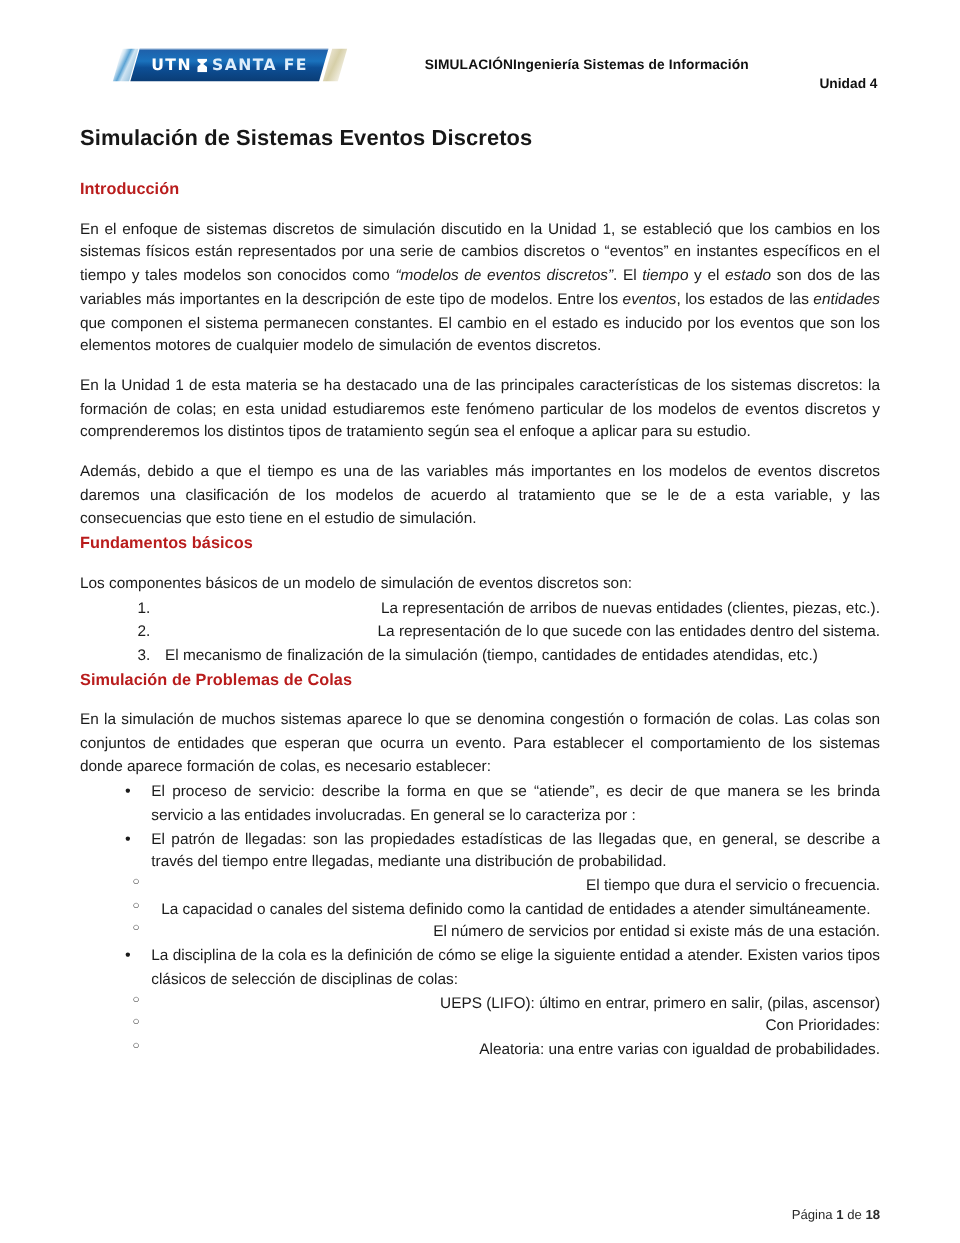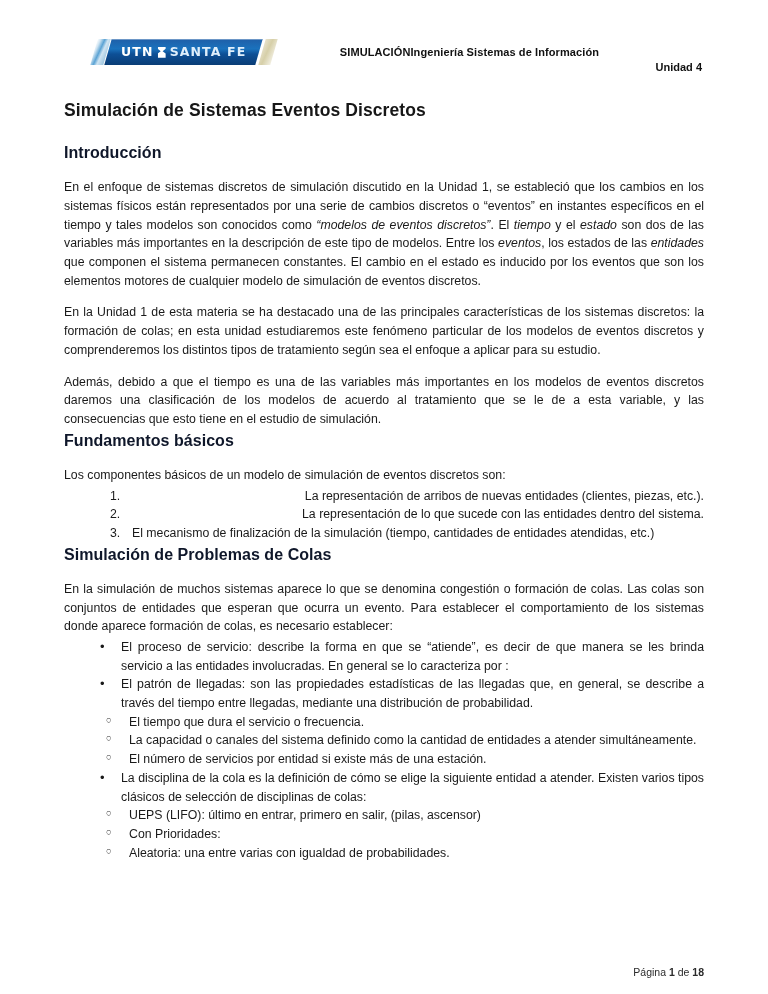--- a/index.html
+++ b/index.html
@@ -126,23 +126,23 @@
     letter-spacing: 0.1px;
   }
 
   
   .content {
     margin-top: 20px;
     font-size: 12.3px;
     line-height: 1.52;
   }
   h2.section {
-    font-size: 16px;
-    font-weight: bold;
-    color: #0f172a;
+    font-size: 13px;
+    font-weight: bold;
+    color: #b91c1c;
     margin: 0 0 13px 0;
     letter-spacing: 0.05px;
   }
   .sec-gap { margin-top: 22px; }
   p.para {
     margin: 0 0 13px 0;
     text-align: justify;
     text-justify: inter-word;
     color: #1a1a1a;
   }
@@ -205,21 +205,21 @@
     margin-bottom: 0;
   }
   ul.subbullets > li::before {
     content: "\25CB";
     position: absolute;
     left: 1px;
     top: 0px;
     font-size: 9.5px;
     color: #333;
   }
-  ul.subbullets > li.nojust { text-align: left; }
+  ul.subbullets > li.nojust { text-align: right; }
   .sub-wrap { margin-top: 0px; }
 
   
   .footer {
     position: absolute;
     right: 64px;
     bottom: 16px;
     font-size: 10.5px;
     color: #2b2b2b;
   }

